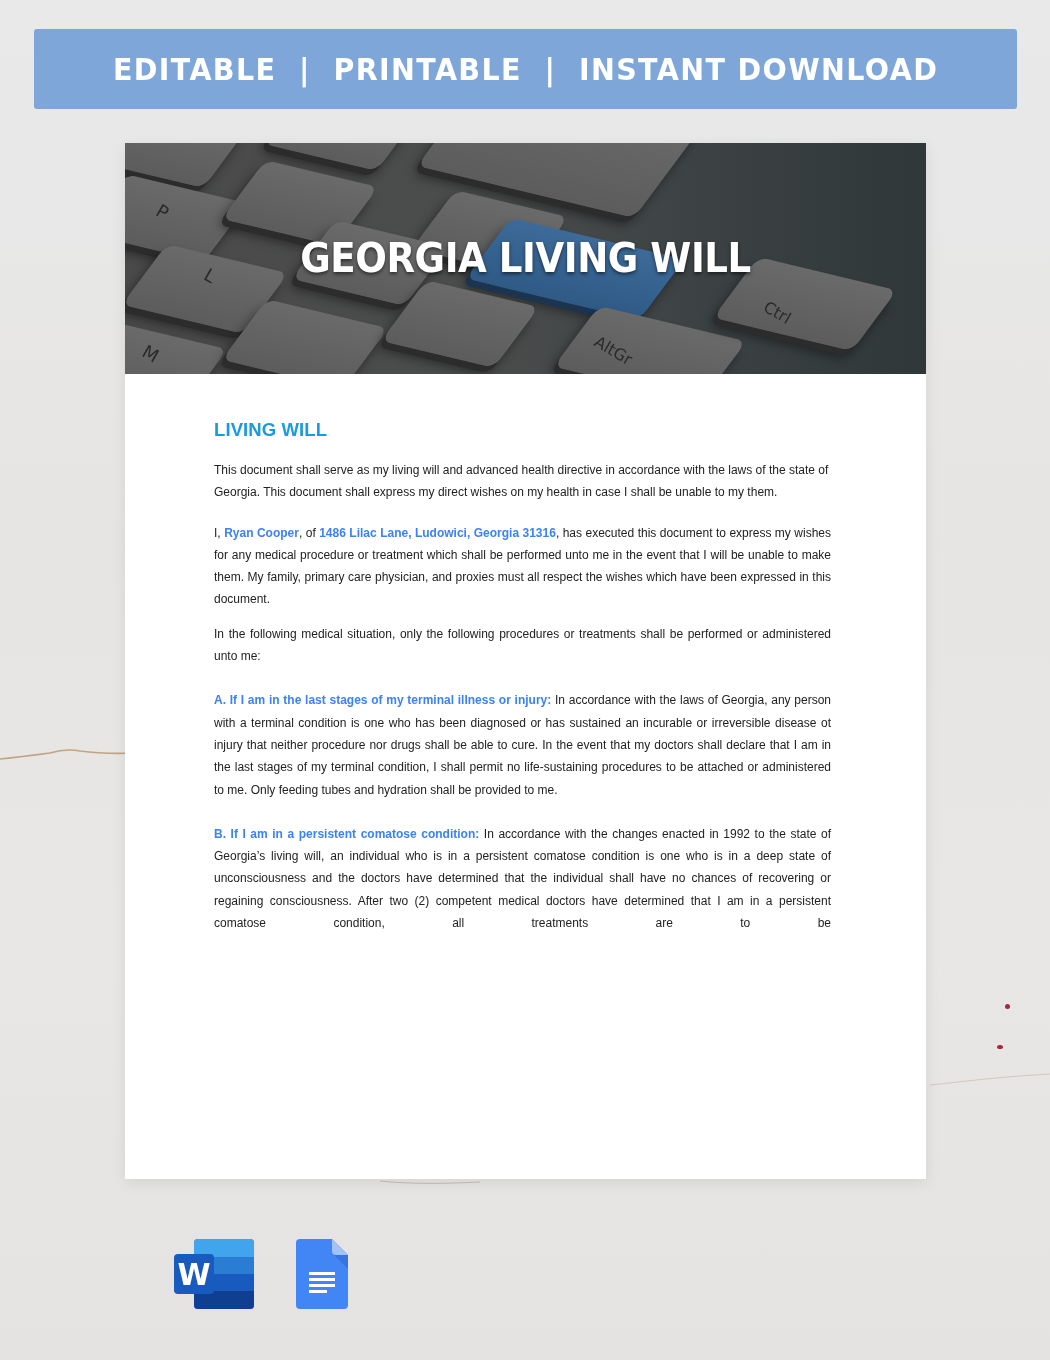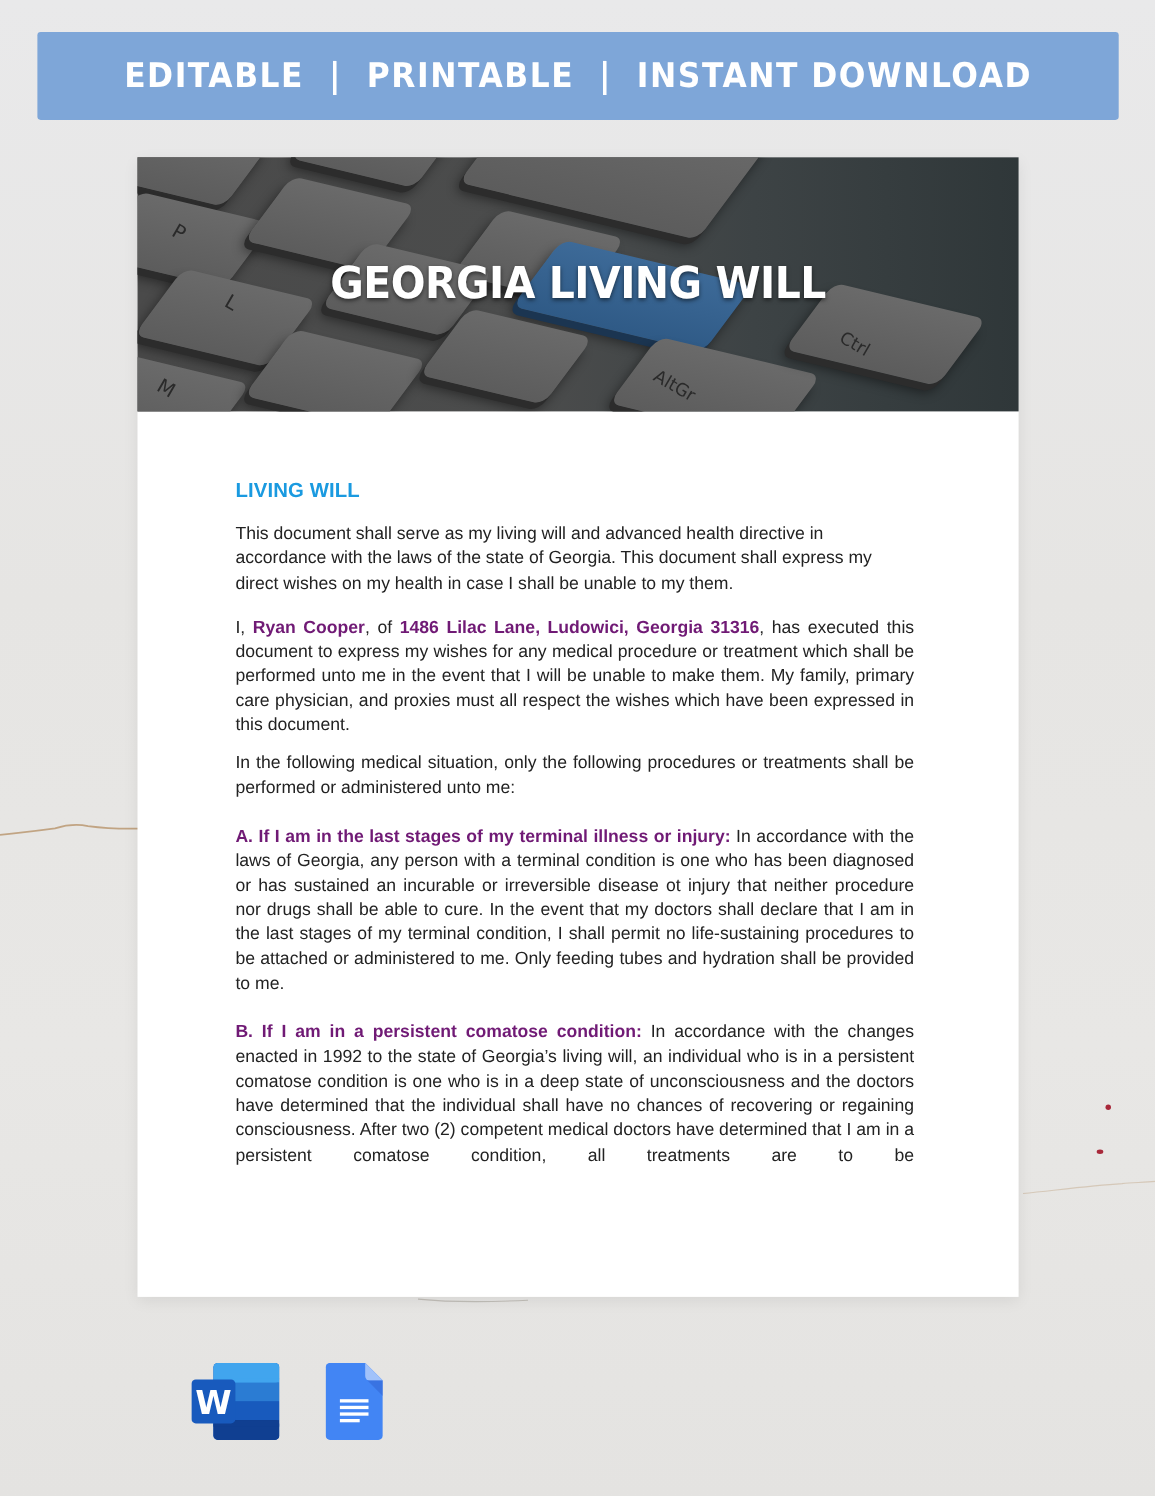--- a/index.html
+++ b/index.html
@@ -51,25 +51,25 @@
     text-shadow: 0 2px 4px rgba(0,0,0,0.55);
     transform: scaleX(0.93);
   }
 
   .content { position: absolute; left: 89px; top: 276px; width: 617px; }
   .section-heading {
     color: #1a9ae0; font-weight: bold; font-size: 18.5px; margin: 0;
     font-family: "Liberation Sans", sans-serif; letter-spacing: 0.1px;
   }
   .para {
-    color: #222222; font-size: 16px; line-height: 22.3px; margin: 0;
+    color: #222222; font-size: 12px; line-height: 22.3px; margin: 0;
     font-family: "Liberation Sans", sans-serif;
   }
   .para.justify { text-align: justify; text-align-last: left; }
-  .para b { color: #701a75; }
+  .para b { color: #3b82f6; }
 
   
   .word-icon { position: absolute; left: 174px; top: 1239px; width: 80px; height: 70px; }
   .docs-icon { position: absolute; left: 296px; top: 1239px; width: 52px; height: 70px; }
 </style>
 </head>
 <body>
 
 <svg class="vein vein-1" viewBox="0 0 135 20">
   <path d="M0 14 C20 12, 35 10, 50 8 C60 5, 70 4, 80 6 C95 8, 110 9, 135 8" stroke="#b8936a" stroke-width="1.6" fill="none" opacity="0.8"></path>
@@ -108,21 +108,21 @@
       <span class="key-glyph" style="left:32px;top:58px;">P</span>
       <span class="key-glyph" style="left:80px;top:122px;">L</span>
       <span class="key-glyph" style="left:18px;top:200px;">M</span>
       <span class="key-glyph" style="left:468px;top:198px;font-size:16px;">AltGr</span>
       <span class="key-glyph" style="left:638px;top:160px;font-size:16px;">Ctrl</span>
     </div>
     <div class="hero-title">GEORGIA LIVING WILL</div>
   </div>
 
   <div class="content">
-    <h2 class="section-heading" style="margin-top:16px;">LIVING WILL</h2>
+    <h2 class="section-heading" style="margin-top:0;">LIVING WILL</h2>
     <p class="para" style="margin-top:18px;">This document shall serve as my living will and advanced health directive in accordance with the laws of the state of Georgia. This document shall express my direct wishes on my health in case I shall be unable to my them.</p>
 
     <p class="para justify" style="margin-top:18px;"><span>I, </span><b>Ryan Cooper</b><span>, of </span><b>1486 Lilac Lane, Ludowici, Georgia 31316</b><span>, has executed this document to express my wishes for any medical procedure or treatment which shall be performed unto me in the event that I will be unable to make them. My family, primary care physician, and proxies must all respect the wishes which have been expressed in this document.</span></p>
 
     <p class="para justify" style="margin-top:12px;">In the following medical situation, only the following procedures or treatments shall be performed or administered unto me:</p>
 
     <p class="para justify" style="margin-top:22px;"><b>A. If I am in the last stages of my terminal illness or injury:</b><span> In accordance with the laws of Georgia, any person with a terminal condition is one who has been diagnosed or has sustained an incurable or irreversible disease ot injury that neither procedure nor drugs shall be able to cure. In the event that my doctors shall declare that I am in the last stages of my terminal condition, I shall permit no life-sustaining procedures to be attached or administered to me. Only feeding tubes and hydration shall be provided to me.</span></p>
 
     <p class="para justify" style="margin-top:22px;text-align-last:justify;"><b>B. If I am in a persistent comatose condition:</b><span> In accordance with the changes enacted in 1992 to the state of Georgia’s living will, an individual who is in a persistent comatose condition is one who is in a deep state of unconsciousness and the doctors have determined that the individual shall have no chances of recovering or regaining consciousness. After two (2) competent medical doctors have determined that I am in a persistent comatose condition, all treatments are to be</span></p>
   </div>

